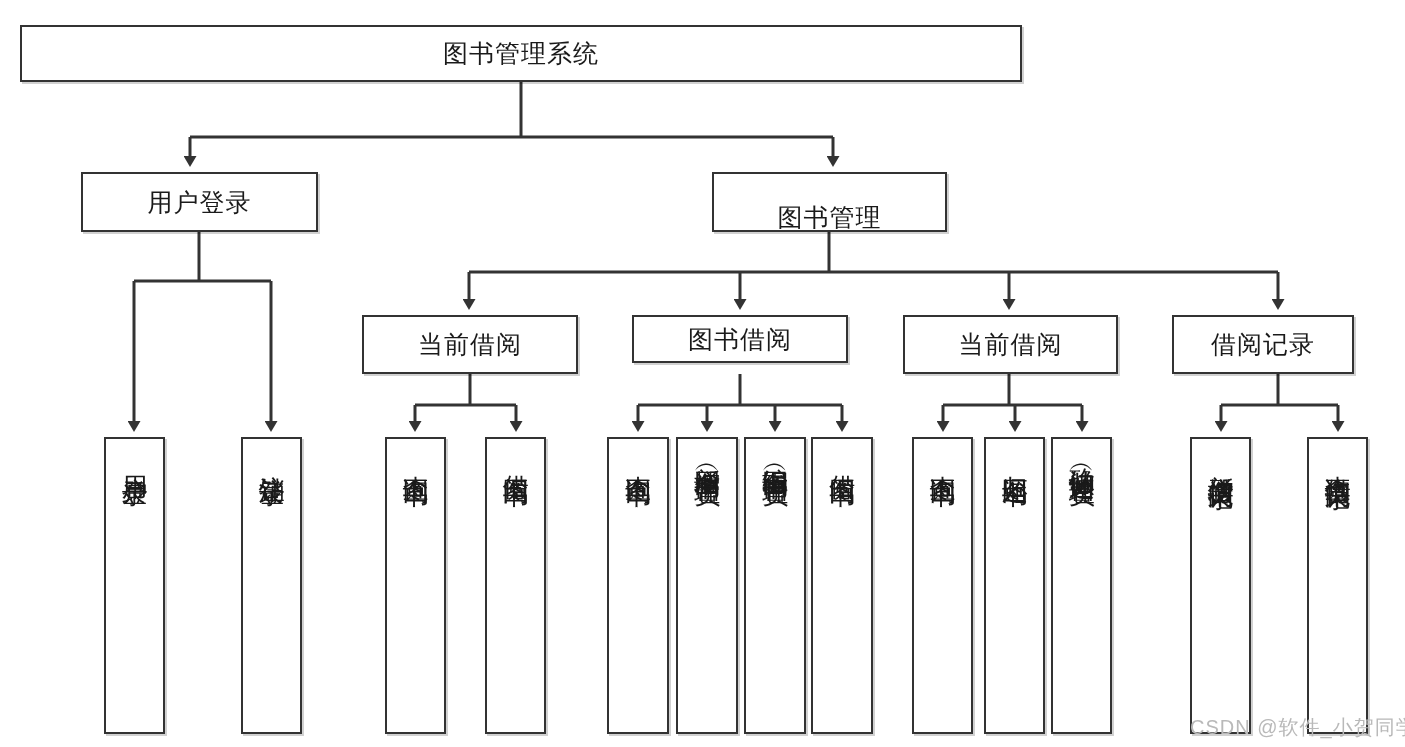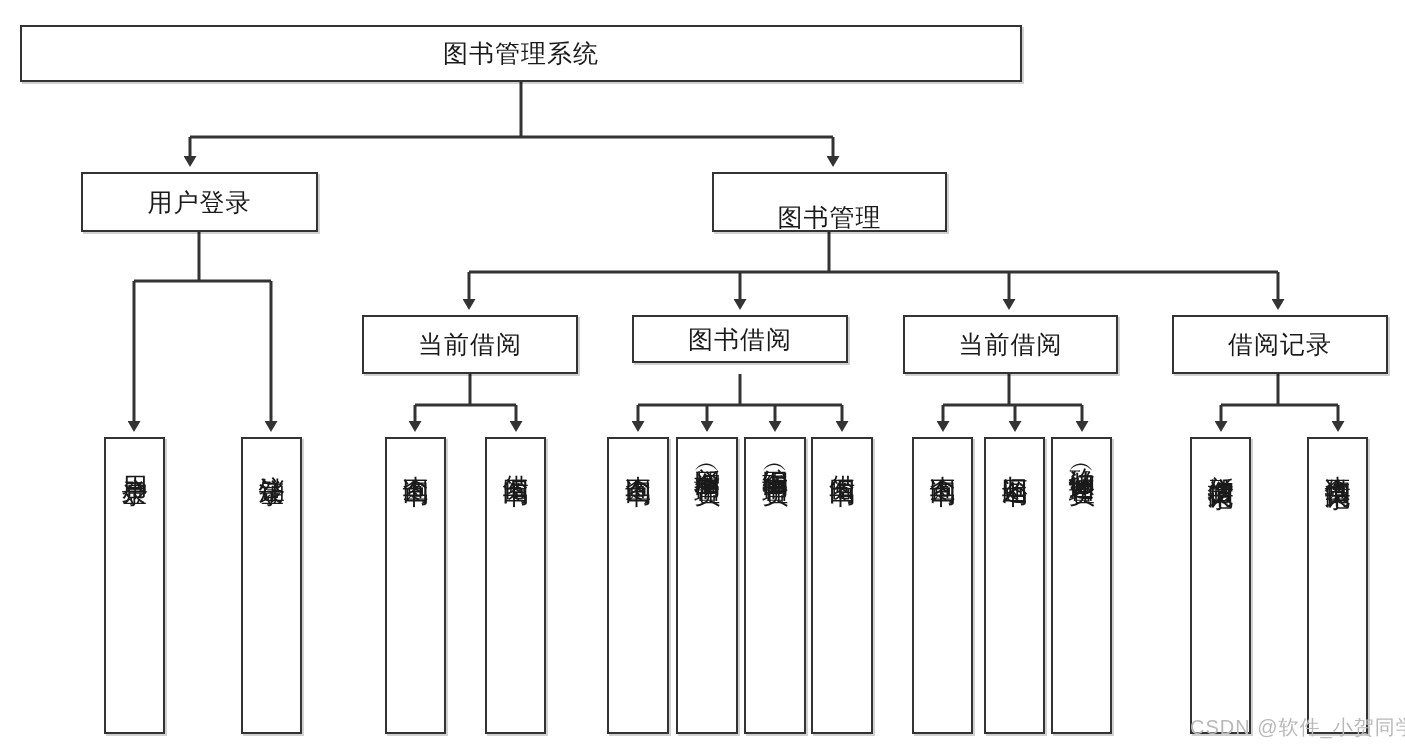--- a/index.html
+++ b/index.html
@@ -134,21 +134,21 @@
 
   <div class="node h" style="left:362px; top:315px; width:216px; height:59px;">
     <span class="lbl">当前借阅</span>
   </div>
   <div class="node h" style="left:632px; top:315px; width:216px; height:48px;">
     <span class="lbl">图书借阅</span>
   </div>
   <div class="node h" style="left:903px; top:315px; width:215px; height:59px;">
     <span class="lbl">当前借阅</span>
   </div>
-  <div class="node h" style="left:1172px; top:315px; width:216px; height:59px;">
+  <div class="node h" style="left:1172px; top:315px; width:182px; height:59px;">
     <span class="lbl">借阅记录</span>
   </div>
 
   <div class="node v" style="left:104px; top:437px; width:61px; height:297px;">
     <span class="lbl">用户登录</span>
   </div>
   <div class="node v" style="left:241px; top:437px; width:61px; height:297px;">
     <span class="lbl">注销登录</span>
   </div>
   <div class="node v" style="left:385px; top:437px; width:61px; height:297px;">

